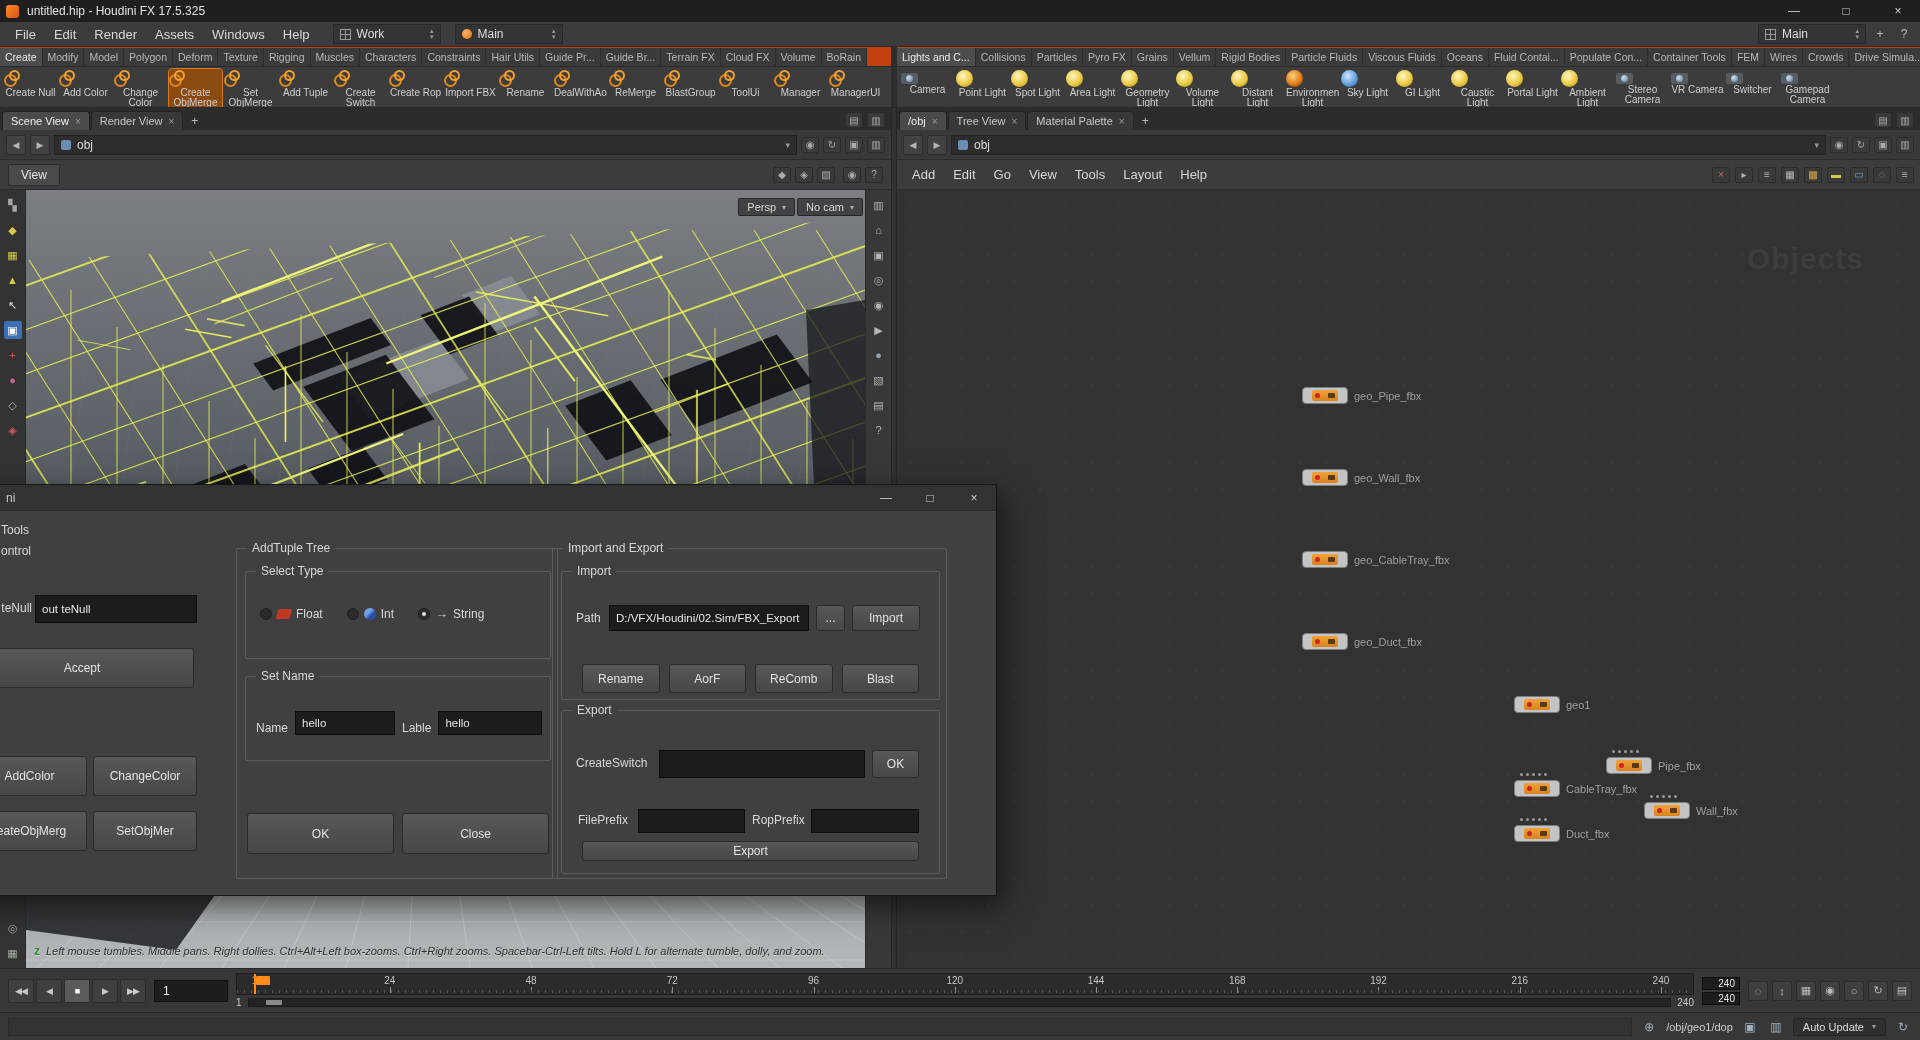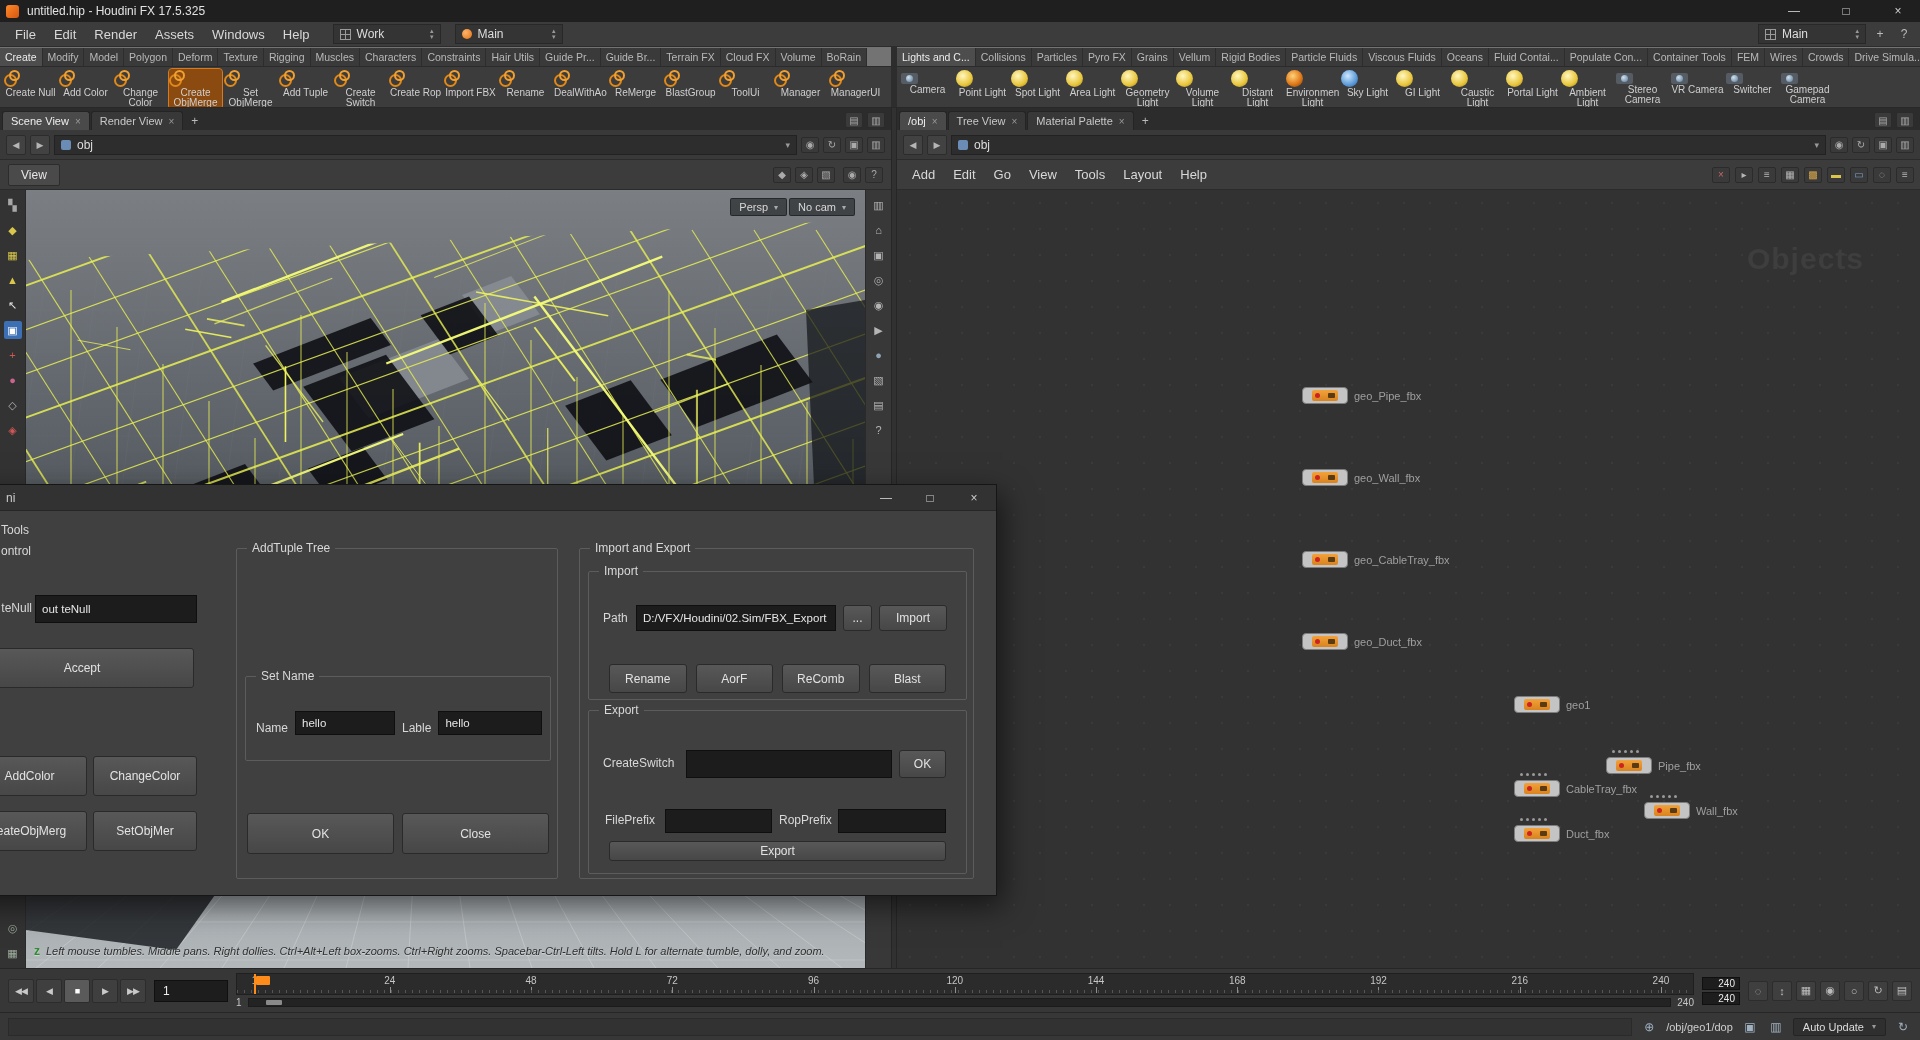--- a/index.html
+++ b/index.html
@@ -21,21 +21,21 @@
   .selector{display:flex;align-items:center;gap:6px;background:#343434;border:1px solid #282828;height:20px;padding:0 6px;margin-left:14px;min-width:108px}
   .icon-grid{width:11px;height:11px;border:1px solid #9a9a9a;
     background:linear-gradient(#9a9a9a,#9a9a9a) center/1px 100% no-repeat,
                linear-gradient(#9a9a9a,#9a9a9a) center/100% 1px no-repeat}
   .orange-dot{width:10px;height:10px;border-radius:50%;background:radial-gradient(circle at 35% 35%,#ffb36a,#e07012)}
   .sel-label{font-size:12px;color:#ddd}
   .spin{display:flex;flex-direction:column;line-height:6px;font-size:7px;color:#999;margin-left:auto}
   .mini-btn{width:20px;height:20px;display:flex;align-items:center;justify-content:center;color:#bbb;font-size:12px;margin-left:4px}
 
   
-  .shelf-tabs{height:20px;display:flex;background:#737373;border-bottom:1px solid #2b2b2b;flex:0 0 auto}
+  .shelf-tabs{height:20px;display:flex;background:#c2410c;border-bottom:1px solid #2b2b2b;flex:0 0 auto}
   .tabs-half{display:flex;align-items:flex-end;overflow:hidden}
   .tabs-half.left{width:891px;flex:0 0 auto}
   .tabs-half.right{flex:1}
   .v-divider{width:6px;background:#2d2d2d;flex:0 0 auto}
   .shelf-tab{padding:3px 5px;font-size:10.5px;color:#b8b8b8;background:#3a3a3a;border-right:1px solid #2d2d2d;white-space:nowrap}
   .shelf-tab.active{background:#4d4d4d;color:#ececec}
   .shelf-tools{height:41px;display:flex;background:#3c3c3c;border-bottom:1px solid #282828;flex:0 0 auto}
   .tools-half{display:flex;align-items:flex-start;padding:2px 4px;gap:2px;overflow:hidden}
   .tools-half.left{width:891px;flex:0 0 auto}
   .tools-half.right{flex:1}
@@ -80,21 +80,21 @@
   
   .viewport{flex:1;position:relative;min-height:0;background:#50555b;overflow:hidden}
   .vp-canvas{position:absolute;left:26px;right:26px;top:0;bottom:0}
   #vp-svg{width:100%;height:100%;display:block}
   .vp-strip{position:absolute;top:0;bottom:0;width:26px;display:flex;flex-direction:column;align-items:center;padding:6px 0;z-index:5}
   .vp-strip.left{left:0;background:#333;border-right:1px solid #2a2a2a}
   .vp-strip.right{right:0;background:#383838;border-left:1px solid #2a2a2a}
   .strip-icons{display:flex;flex-direction:column;gap:7px;align-items:center}
   .vp-spacer{flex:1}
   .vp-icon{width:18px;height:18px;display:flex;align-items:center;justify-content:center;font-size:11px;border-radius:2px;color:#b5b5b5}
-  .vp-pills{position:absolute;top:8px;right:10px;display:flex;gap:2px;z-index:4}
+  .vp-pills{position:absolute;top:8px;right:2px;display:flex;gap:2px;z-index:4}
   .pill{background:rgba(18,20,22,.55);border:1px solid rgba(0,0,0,.4);color:#d8d8d8;font-size:11px;padding:2px 8px;border-radius:2px;display:flex;gap:6px;align-items:center}
   .pill .caret{font-size:8px;color:#aaa}
   .vp-hint{position:absolute;left:8px;bottom:10px;font-size:11px;font-style:italic;color:#2e2e2e;
            text-shadow:0 1px 1px rgba(255,255,255,.45);display:flex;gap:6px;align-items:center;z-index:4;white-space:nowrap}
   .hint-z{color:#2e8b2e;font-weight:bold;font-style:normal;font-size:12px}
 
   
   .net-menubar{height:30px;background:#3c3c3c;border-bottom:1px solid #2b2b2b;display:flex;align-items:center;padding:0 6px;flex:0 0 auto}
   .net-toolbar{margin-left:auto;display:flex;gap:5px;align-items:center}
   .net-canvas{flex:1;position:relative;background:#323232;overflow:hidden;
@@ -947,34 +947,54 @@
       <span class="dlg-label" style="position:absolute;left:2px;top:90px;width:74px;justify-content:flex-end">teNull</span>
       <div class="dlg-field" style="position:absolute;left:79px;top:84px;width:162px;height:28px">out teNull</div>
       <div class="dlg-push" style="position:absolute;left:14px;top:137px;width:224px;height:40px">Accept</div>
       <div class="dlg-push" style="position:absolute;left:16px;top:245px;width:115px;height:40px">AddColor</div>
       <div class="dlg-push" style="position:absolute;left:137px;top:245px;width:104px;height:40px">ChangeColor</div>
       <div class="dlg-push" style="position:absolute;left:16px;top:300px;width:115px;height:40px">reateObjMerg</div>
       <div class="dlg-push" style="position:absolute;left:137px;top:300px;width:104px;height:40px">SetObjMer</div>
 
       <div class="grp" style="left:280px;top:37px;width:322px;height:331px">
         <span class="grp-title">AddTuple Tree</span>
+        <div class="grp" style="left:8px;top:22px;width:306px;height:88px">
+          <span class="grp-title">Select Type</span>
+          <div class="radio-row">
+            <div class="radio-item">
+              <span class="radio"></span>
+              <span class="radio-glyph float"></span>
+              <span class="radio-label">Float</span>
+            </div>
+            <div class="radio-item">
+              <span class="radio"></span>
+              <span class="radio-glyph int"></span>
+              <span class="radio-label">Int</span>
+            </div>
+            <div class="radio-item">
+              <span class="radio checked"></span>
+              <span class="radio-glyph string">→</span>
+              <span class="radio-label">String</span>
+            </div>
+          </div>
+        </div>
         <div class="grp" style="left:8px;top:127px;width:306px;height:85px">
           <span class="grp-title">Set Name</span>
           <div class="setname-row">
             <span class="dlg-label">Name</span>
             <div class="dlg-field" style="width:100px;height:24px">hello</div>
             <span class="dlg-label">Lable</span>
             <div class="dlg-field" style="width:104px;height:24px">hello</div>
           </div>
         </div>
         <div class="dlg-push" style="position:absolute;left:10px;top:264px;width:147px;height:41px">OK</div>
         <div class="dlg-push" style="position:absolute;left:165px;top:264px;width:147px;height:41px">Close</div>
       </div>
 
-      <div class="grp" style="left:623px;top:37px;width:395px;height:331px">
+      <div class="grp" style="left:596px;top:37px;width:395px;height:331px">
         <span class="grp-title">Import and Export</span>
         <div class="grp" style="left:8px;top:22px;width:379px;height:129px">
           <span class="grp-title">Import</span>
           <span class="dlg-label" style="position:absolute;left:14px;top:39px">Path</span>
           <div class="dlg-field" style="position:absolute;left:47px;top:33px;width:200px;height:26px">D:/VFX/Houdini/02.Sim/FBX_Export</div>
           <div class="dlg-push" style="position:absolute;left:254px;top:33px;width:29px;height:26px">...</div>
           <div class="dlg-push" style="position:absolute;left:290px;top:33px;width:68px;height:26px">Import</div>
           <div class="imp-row">
             <div class="dlg-push">Rename</div>
             <div class="dlg-push">AorF</div>

